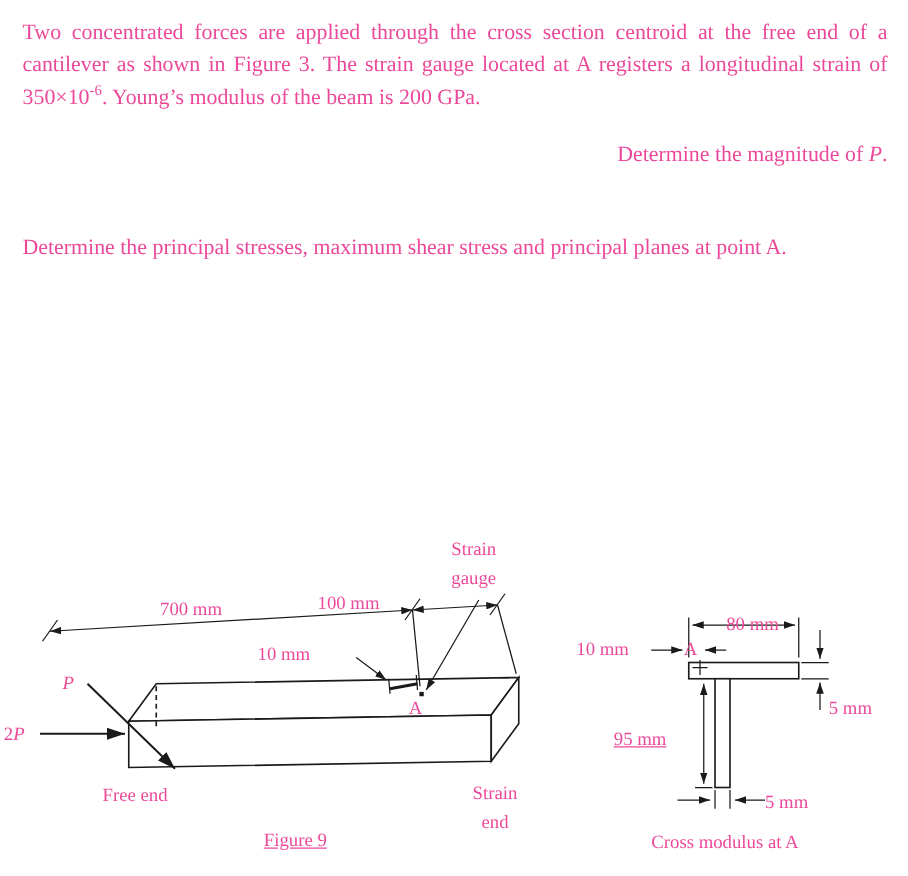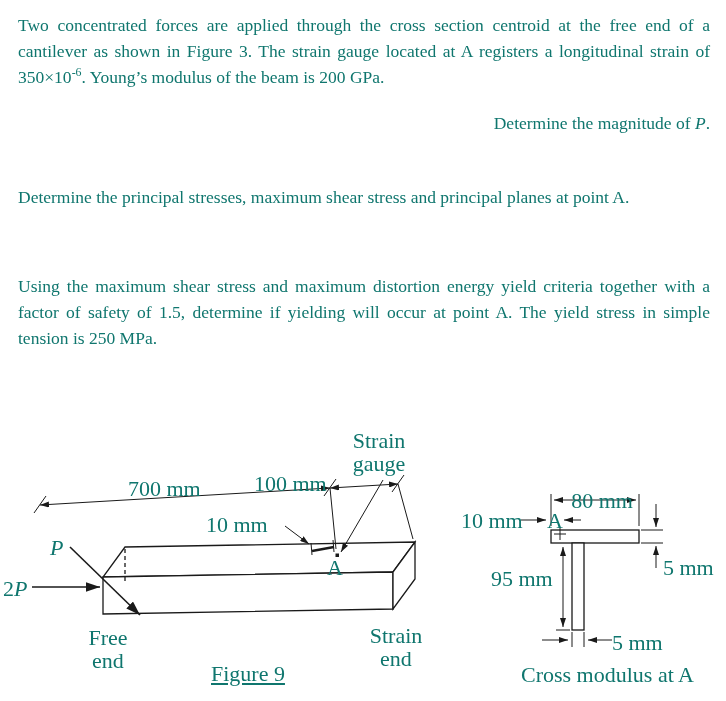--- a/index.html
+++ b/index.html
@@ -1,51 +1,50 @@
 <!DOCTYPE html>
 <html><head>
 <meta charset="utf-8">
 <style>
   html,body { margin:0; padding:0; background:#ffffff; }
   .page {
     position:relative; width:726px; height:701px; background:#ffffff;
-    font-family:"Liberation Serif", serif; color:#0f766e; overflow:hidden;
+    font-family:"Liberation Serif", serif; color:#ec4899; overflow:hidden;
   }
   .para {
     position:absolute; left:18px; width:692px;
     font-size:17.5px; line-height:26px; text-align:justify;
   }
   .para.single { text-align:right; }
   sup { font-size:68%; line-height:0; }
   .it { font-style:italic; }
 
   .fig { position:absolute; top:425px; left:0; width:726px; height:276px; }
   .fig svg { position:absolute; top:0; left:0; }
   .flabel {
-    position:absolute; font-size:22px; line-height:23px; white-space:nowrap;
+    position:absolute; font-size:15px; line-height:23px; white-space:nowrap;
   }
   .flabel.center { text-align:center; white-space:normal; }
   .underline { text-decoration:underline; }
 </style>
 </head>
 <body>
 
 <div class="page">
 
   <div class="para" style="top:12px;">
     <span>Two concentrated forces are applied through the cross section centroid at the free end of a cantilever as shown in Figure 3. The strain gauge located at A registers a longitudinal strain of 350×10</span><sup>-6</sup><span>. Young’s modulus of the beam is 200 GPa.</span>
   </div>
 
   <div class="para single" style="top:110px;">
     <span>Determine the magnitude of </span><span class="it">P</span><span>.</span>
   </div>
 
   <div class="para" style="top:184px;">Determine the principal stresses, maximum shear stress and principal planes at point A.</div>
 
-  <div class="para" style="top:273px;">Using the maximum shear stress and maximum distortion energy yield criteria together with a factor of safety of 1.5, determine if yielding will occur at point A. The yield stress in simple tension is 250 MPa.</div>
 
   <div class="fig">
 
     <svg width="726" height="276" viewBox="0 0 726 276">
       <defs>
         <marker id="ah" viewBox="0 0 9 6" refX="9" refY="3" markerWidth="9" markerHeight="6" orient="auto-start-reverse">
           <path d="M0,0 L9,3 L0,6 Z" fill="#1a1a1a"></path>
         </marker>
       </defs>
 
@@ -113,19 +112,19 @@
     <div class="flabel it" style="left:50px; top:111px;">P</div>
     <div class="flabel" style="left:3px; top:152px;"><span>2</span><span class="it">P</span></div>
     <div class="flabel" style="left:327px; top:131px;">A</div>
     <div class="flabel center" style="left:76px; top:201px; width:64px;">Free end</div>
     <div class="flabel center" style="left:366px; top:199px; width:60px;">Strain end</div>
     <div class="flabel underline" style="left:211px; top:237px;">Figure 9</div>
 
     <div class="flabel center" style="left:566px; top:64px; width:72px;">80 mm</div>
     <div class="flabel" style="left:461px; top:84px;">10 mm</div>
     <div class="flabel" style="left:547px; top:84px;">A</div>
-    <div class="flabel" style="left:491px; top:142px;">95 mm</div>
+    <div class="flabel" style="left:491px; top:156px;text-decoration:underline;">95 mm</div>
     <div class="flabel" style="left:663px; top:131px;">5 mm</div>
     <div class="flabel" style="left:612px; top:206px;">5 mm</div>
     <div class="flabel" style="left:521px; top:238px;">Cross modulus at A</div>
 
   </div>
 </div>
 
 </body></html>

